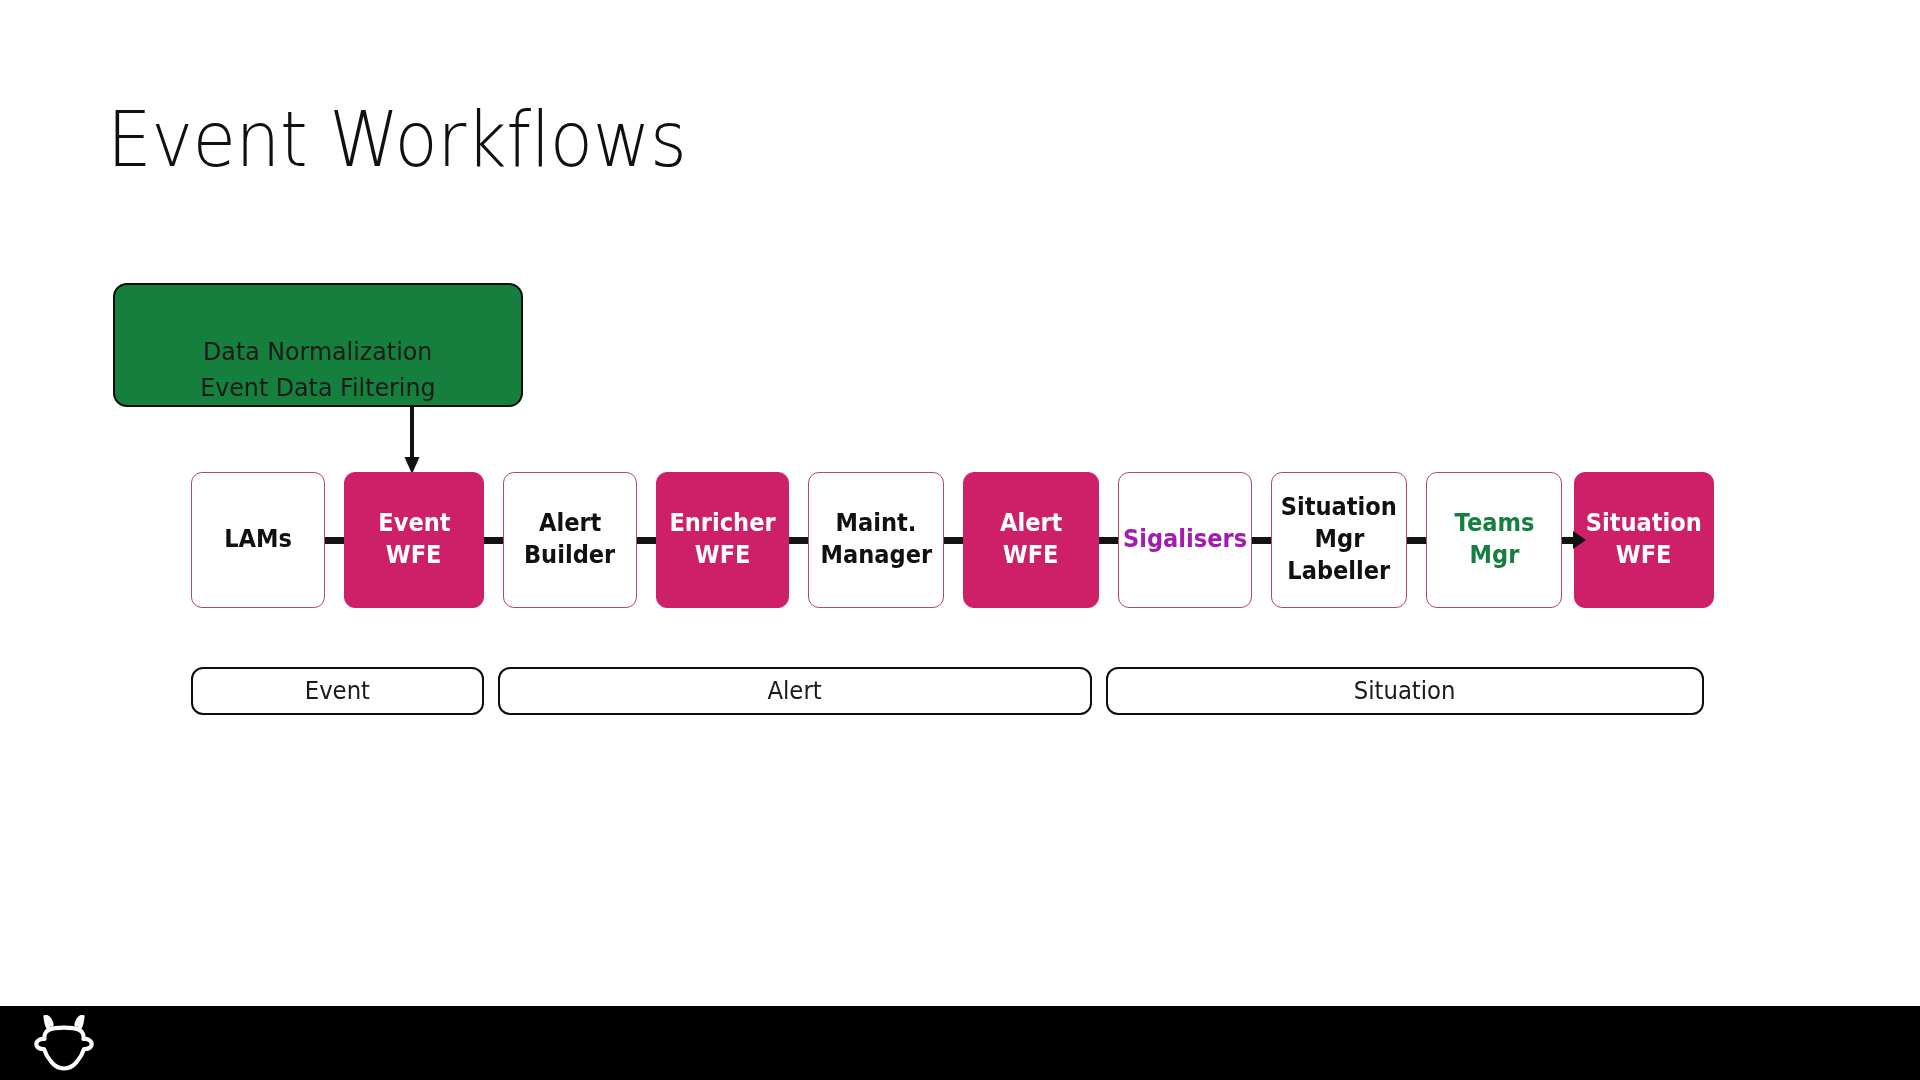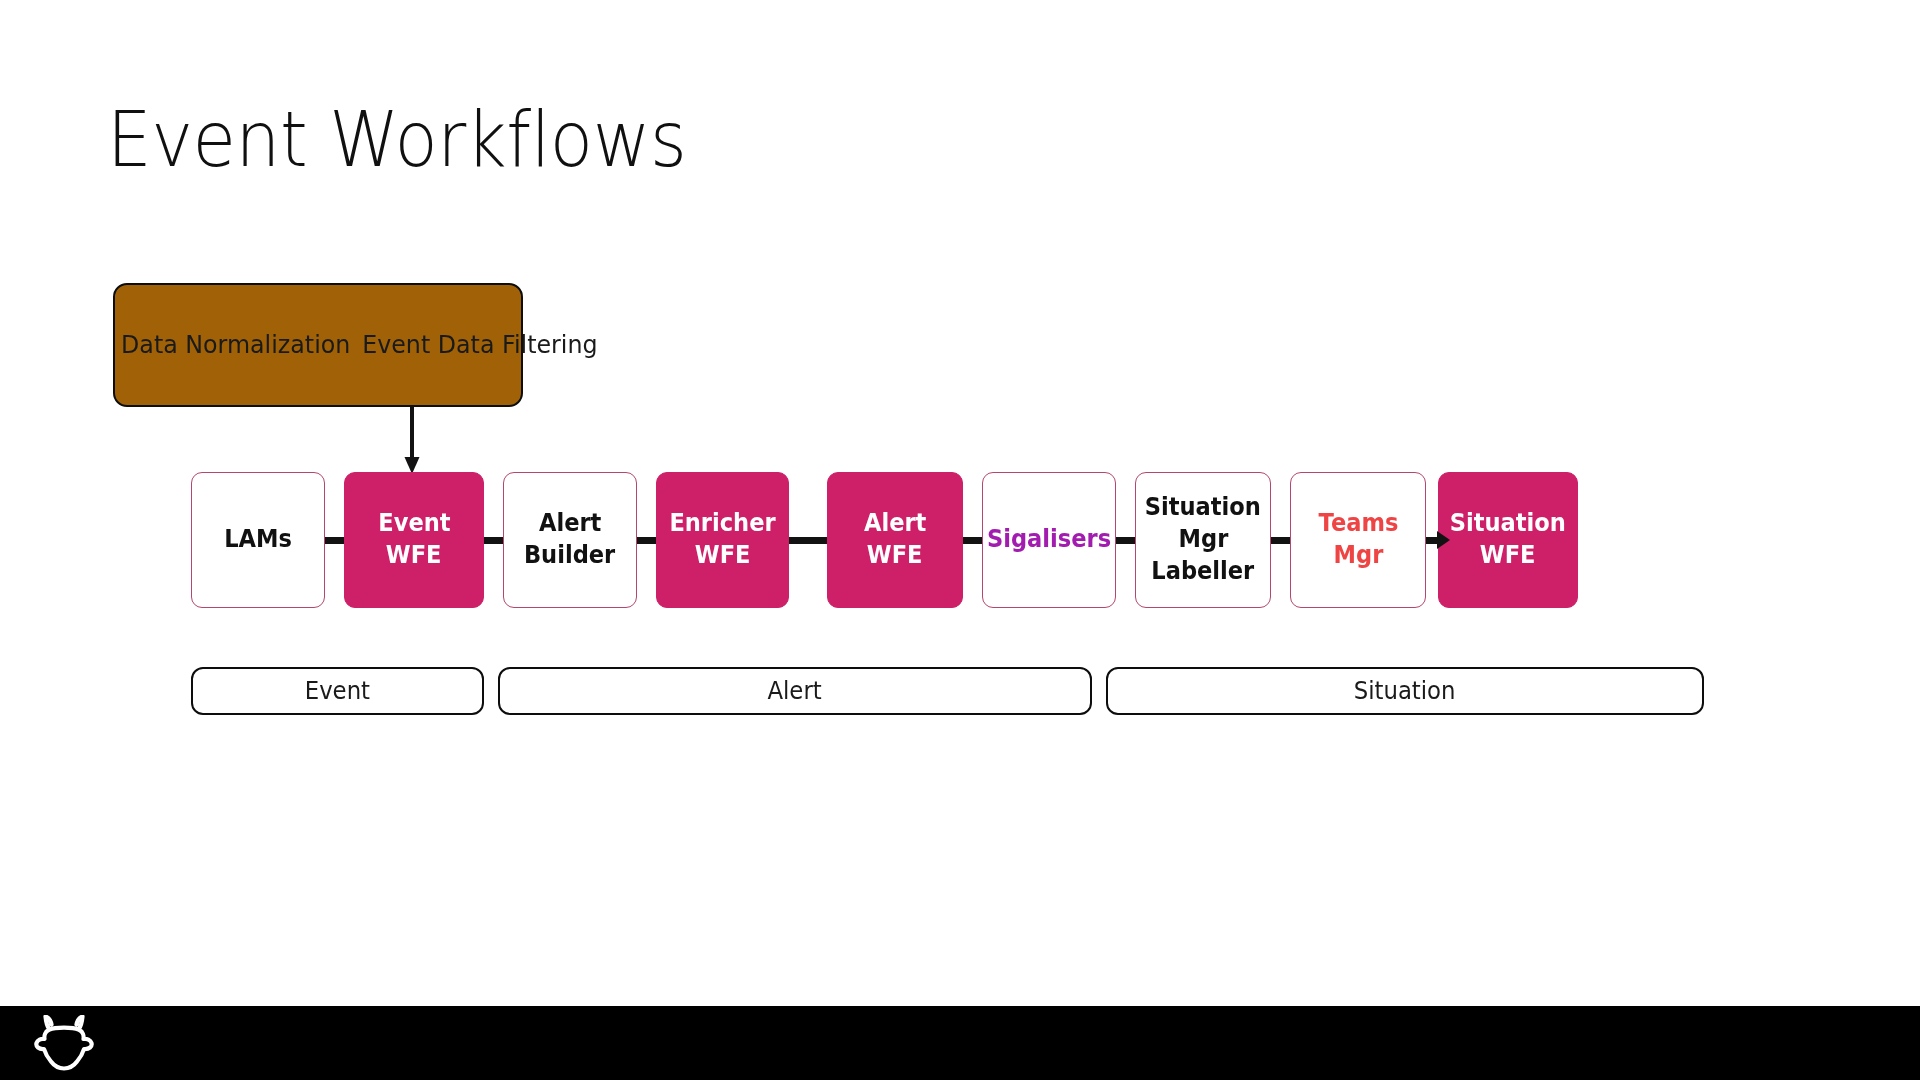--- a/index.html
+++ b/index.html
@@ -30,24 +30,25 @@
     transform-origin: left center;
   }
 
   
   #prebox {
     position: absolute;
     left: 113px; top: 283px;
     width: 410px; height: 124px;
     border: 2.6px solid #0d0d0d;
     border-radius: 14px;
-    background: #a16207;
-    display: flex;
-    align-items: center;
-    justify-content: flex-start;
+    background: #15803d;
+    display: flex;
+    flex-direction: column;
+    align-items: center;
+    justify-content: flex-end;
   }
   #prebox .line {
     font-size: 25px;
     font-weight: 400;
     color: #1a1a1a;
     line-height: 1.42;
     font-family: "DejaVu Sans", sans-serif;
     white-space: nowrap;
     transform: scaleX(0.95);
   }
@@ -183,37 +184,41 @@
       <div class="node plain" style="width: 134px; border-color: rgb(180, 70, 111); color: rgb(17, 17, 17);">
         <div class="nl">Alert</div>
         <div class="nl">Builder</div>
       </div>
       <div class="conn"></div>
       <div class="node accent" style="width: 133px; background: rgb(205, 32, 104); border-color: rgb(205, 32, 104); color: #ffffff;">
         <div class="nl">Enricher</div>
         <div class="nl">WFE</div>
       </div>
       <div class="conn"></div>
+      <div class="node plain" style="width: 136px; border-color: rgb(180, 70, 111); color: rgb(17, 17, 17);">
+        <div class="nl">Maint.</div>
+        <div class="nl">Manager</div>
+      </div>
       <div class="conn"></div>
       <div class="node accent" style="width: 136px; background: rgb(205, 32, 104); border-color: rgb(205, 32, 104); color: rgb(255, 255, 255);">
         <div class="nl">Alert</div>
         <div class="nl">WFE</div>
       </div>
       <div class="conn"></div>
       <div class="node plain" style="width: 134px; border-color: rgb(180, 70, 111); color: #a21caf;">
         <div class="nl">Sigalisers</div>
       </div>
       <div class="conn"></div>
       <div class="node plain" style="width: 136px; border-color: rgb(180, 70, 111); color: rgb(17, 17, 17);">
         <div class="nl">Situation</div>
         <div class="nl">Mgr</div>
         <div class="nl">Labeller</div>
       </div>
       <div class="conn"></div>
-      <div class="node plain" style="width: 136px; border-color: rgb(180, 70, 111); color: #ef4444;">
+      <div class="node plain" style="width: 136px; border-color: rgb(180, 70, 111); color: #15803d;">
         <div class="nl">Teams</div>
         <div class="nl">Mgr</div>
       </div>
       <div class="conn arrow"></div>
       <div class="node accent" style="width: 140px; background: rgb(205, 32, 104); border-color: rgb(205, 32, 104); color: rgb(255, 255, 255);">
         <div class="nl">Situation</div>
         <div class="nl">WFE</div>
       </div>
     </div>
 

